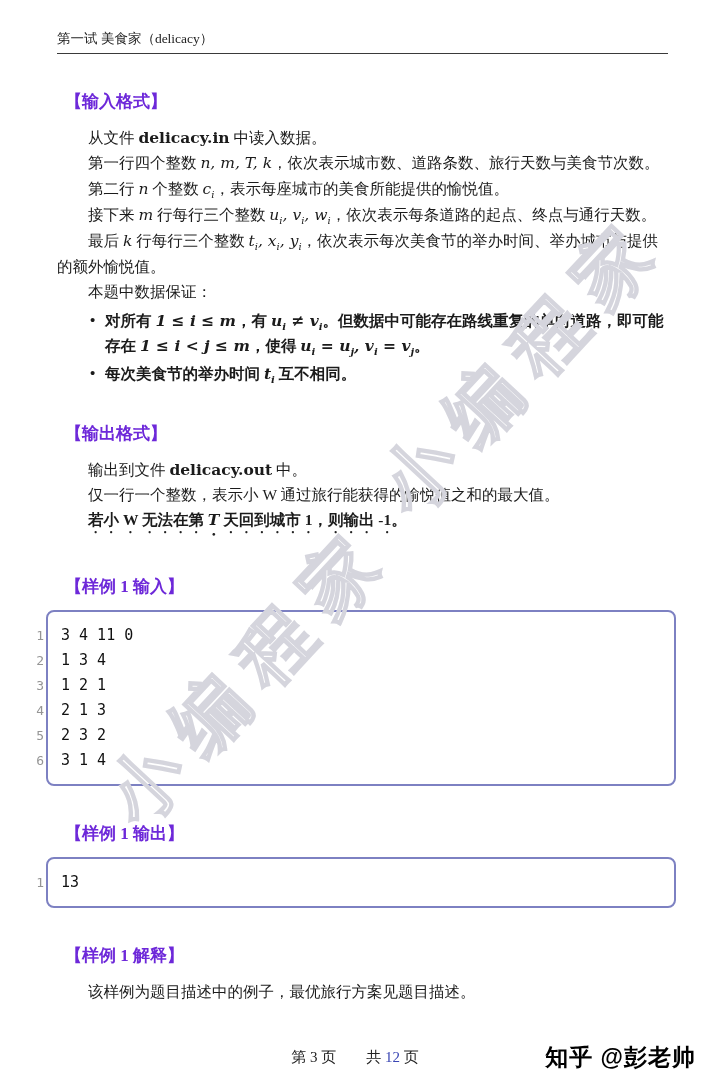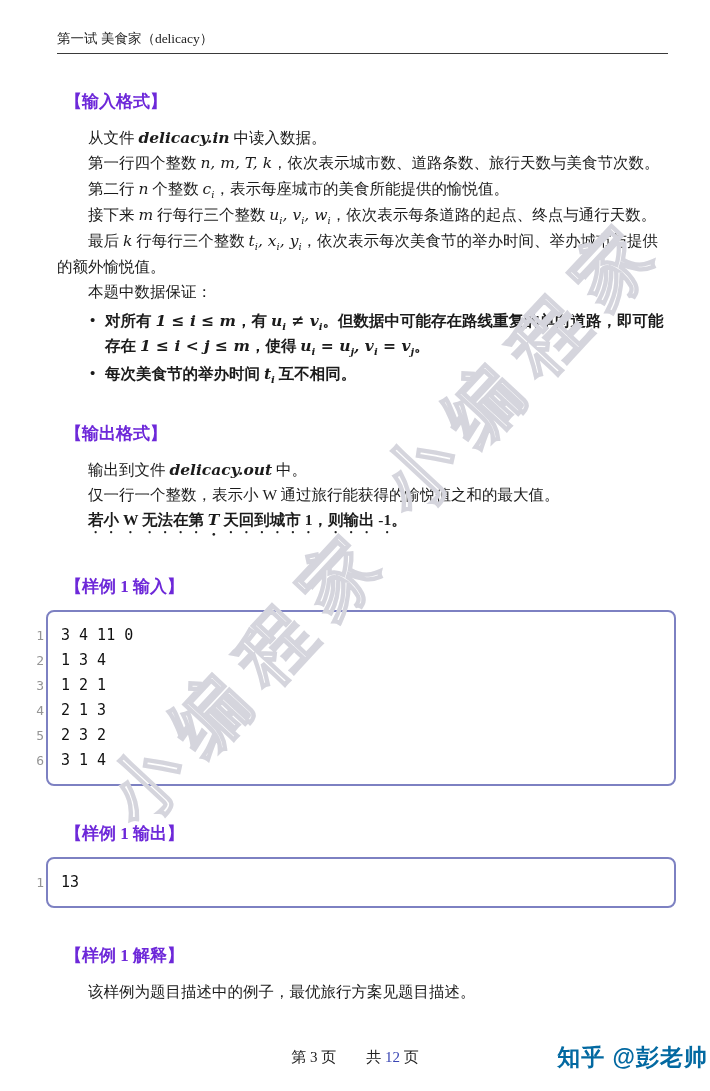--- a/index.html
+++ b/index.html
@@ -27,21 +27,21 @@
     -webkit-text-emphasis-position:under right;
     text-emphasis:filled dot #222;
     text-emphasis-position:under right;
   }
   .bullet-list{list-style:none;margin:4px 0 0 0;padding:0 0 0 33px;}
   .bullet-list li{position:relative;padding-left:15px;margin:0 0 3px 0;font-weight:bold;}
   .bullet-list li::before{
     content:"\2022";position:absolute;left:0;top:0;color:#1b1b1b;font-size:15px;
   }
   .seg-m{font-style:italic;font-family:"DejaVu Serif",serif;}
-  .seg-bi{font-style:italic;font-weight:700;font-family:"DejaVu Serif",serif;}
+  .seg-bi{font-weight:700;font-family:"DejaVu Serif",serif;}
   sub{font-size:10px;line-height:0;font-style:italic;font-family:"DejaVu Serif",serif;}
   
   .code-block{
     position:relative;box-sizing:border-box;width:630px;margin:8px 0 8px -11px;
     border:2px solid #7d81c2;border-radius:8px;background:#fff;
     padding:11px 10px 11px 13px;
     font-family:"DejaVu Sans Mono","Liberation Mono",monospace;
     font-size:15px;line-height:25px;color:#111;
   }
   .code-line{position:relative;white-space:pre;}
@@ -59,23 +59,23 @@
   
   .wm{
     position:absolute;z-index:5;pointer-events:none;white-space:nowrap;
     font-family:"Liberation Sans","DejaVu Sans",sans-serif;font-weight:700;
     font-size:74px;letter-spacing:20px;color:rgba(255,255,255,0.05);
     -webkit-text-stroke:2px #d5d5dd;transform:rotate(-47deg);
   }
   .wm-1{left:335px;top:315px;}
   .wm-2{left:62px;top:625px;}
   .zhihu-wm{
-    position:absolute;right:2px;top:1042px;z-index:5;pointer-events:none;
+    position:absolute;right:14px;top:1042px;z-index:5;pointer-events:none;
     font-family:"Liberation Sans","DejaVu Sans",sans-serif;font-weight:700;
-    font-size:23px;color:#0369a1;letter-spacing:1px;
+    font-size:23px;color:#000000;letter-spacing:1px;
   }
 </style>
 </head>
 <body>
 
 <div class="page">
 
   <div class="wm wm-1">小编程家</div>
   <div class="wm wm-2">小编程家</div>
 

